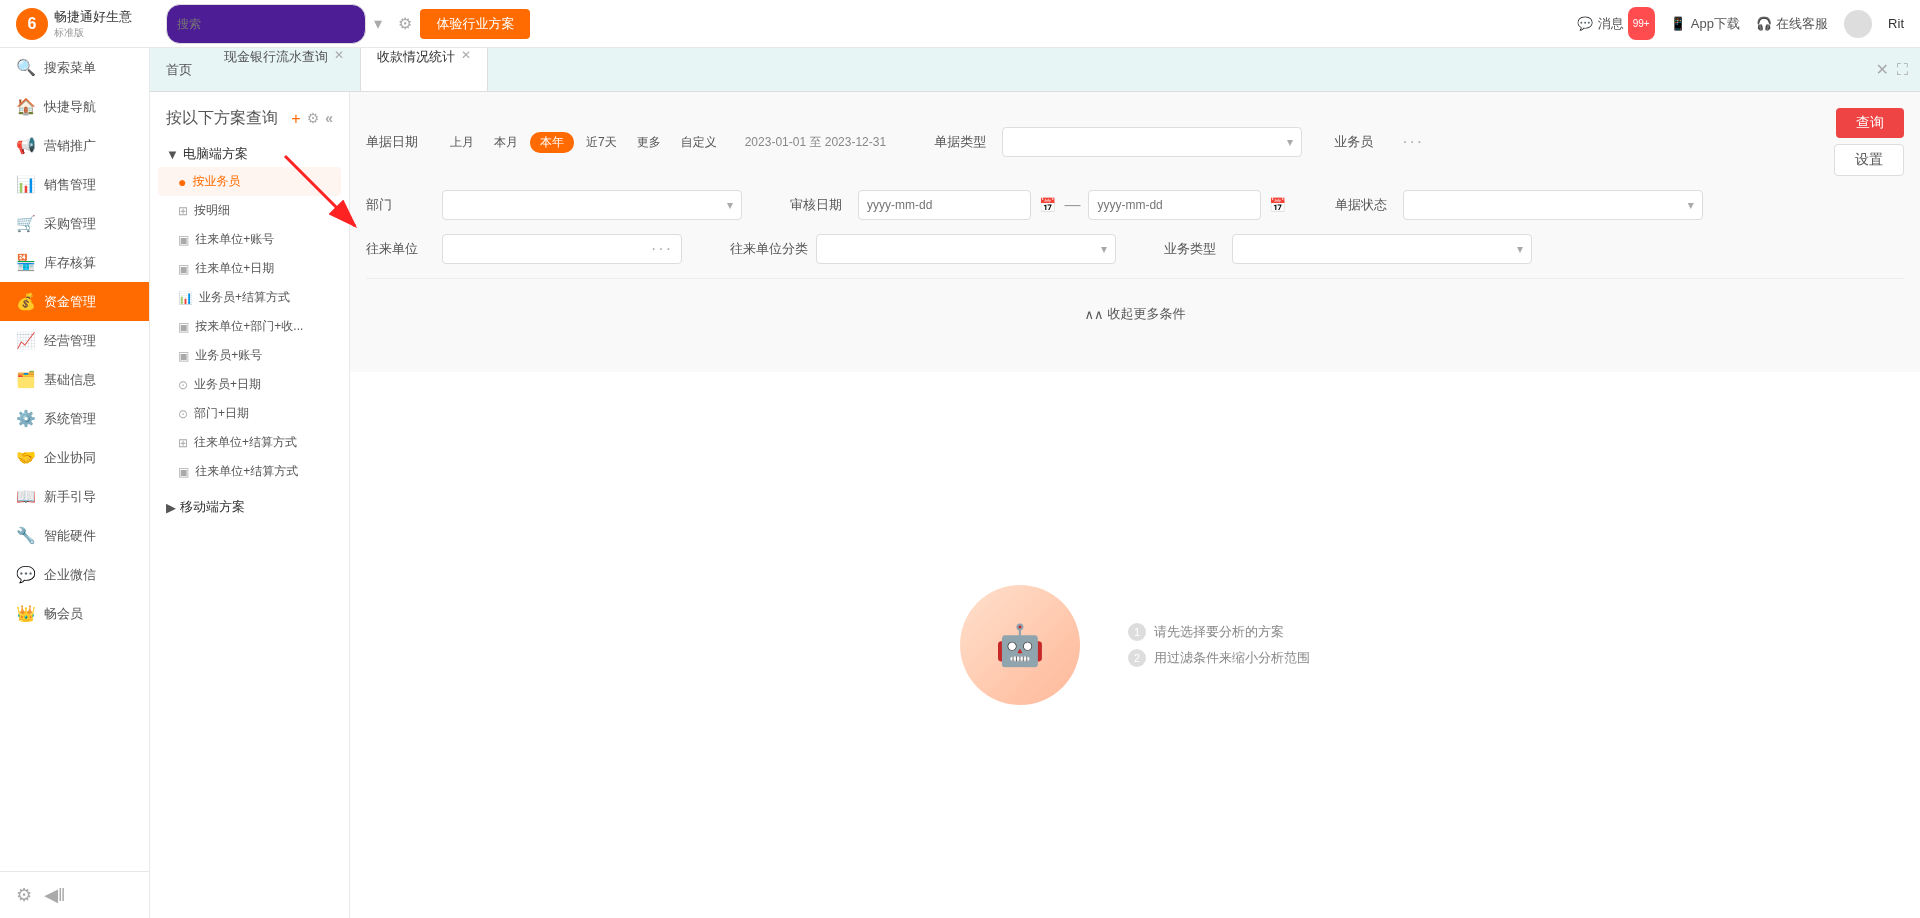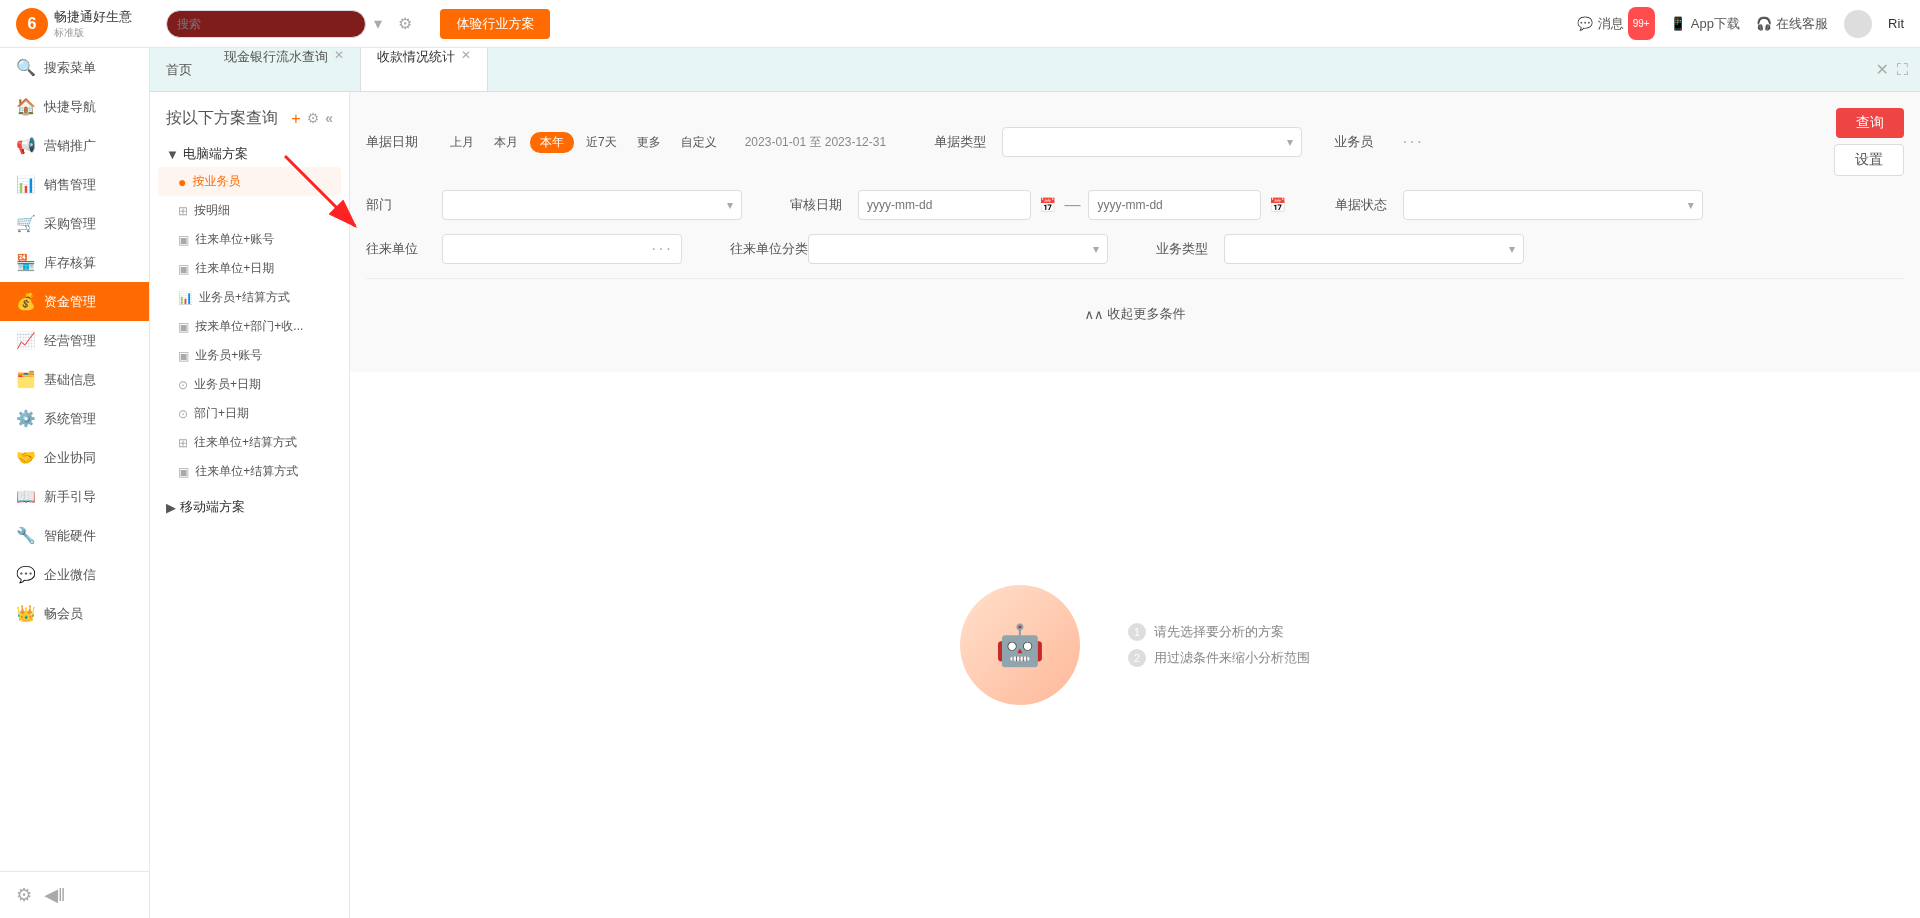--- a/index.html
+++ b/index.html
@@ -31,37 +31,36 @@
       color: white; font-size: 16px; font-weight: bold;
     }
     .header-search-area {
       flex: 1;
       display: flex;
       align-items: center;
       gap: 8px;
     }
     .header-search-box {
       width: 200px;
-      height: 28px;
+      height: 40px;
       border: 1px solid #ddd;
       border-radius: 14px;
       padding: 0 10px;
       font-size: 12px;
       color: #999;
-      background: #7f1d1d;
+      background: #4c1d95;
     }
     .header-nav-btn {
       background: #ff6b00;
       color: white;
       border: none;
       border-radius: 4px;
       padding: 6px 16px;
       font-size: 13px;
       cursor: pointer;
-      margin-left: 20px;
     }
     .header-right {
       display: flex;
       align-items: center;
       gap: 16px;
     }
     .header-right-item {
       display: flex;
       align-items: center;
       gap: 4px;
@@ -661,21 +660,21 @@
           </div>
         </div>
 
         <div class="filter-row">
           <span class="filter-label">往来单位</span>
           <div class="filter-select" style="min-width:240px;">
             <span></span>
             <span class="more-dots">···</span>
           </div>
 
-          <div style="margin-left:32px;display:flex;align-items:center;">
+          <div style="margin-left:32px;display:flex;align-items:center;gap:8px;">
             <span class="filter-label">往来单位分类</span>
             <div class="filter-select filter-select-wide">
               <span></span>
               <span class="chevron-icon">▾</span>
             </div>
           </div>
 
           <div style="margin-left:32px;display:flex;align-items:center;gap:8px;">
             <span class="filter-label">业务类型</span>
             <div class="filter-select filter-select-wide">

